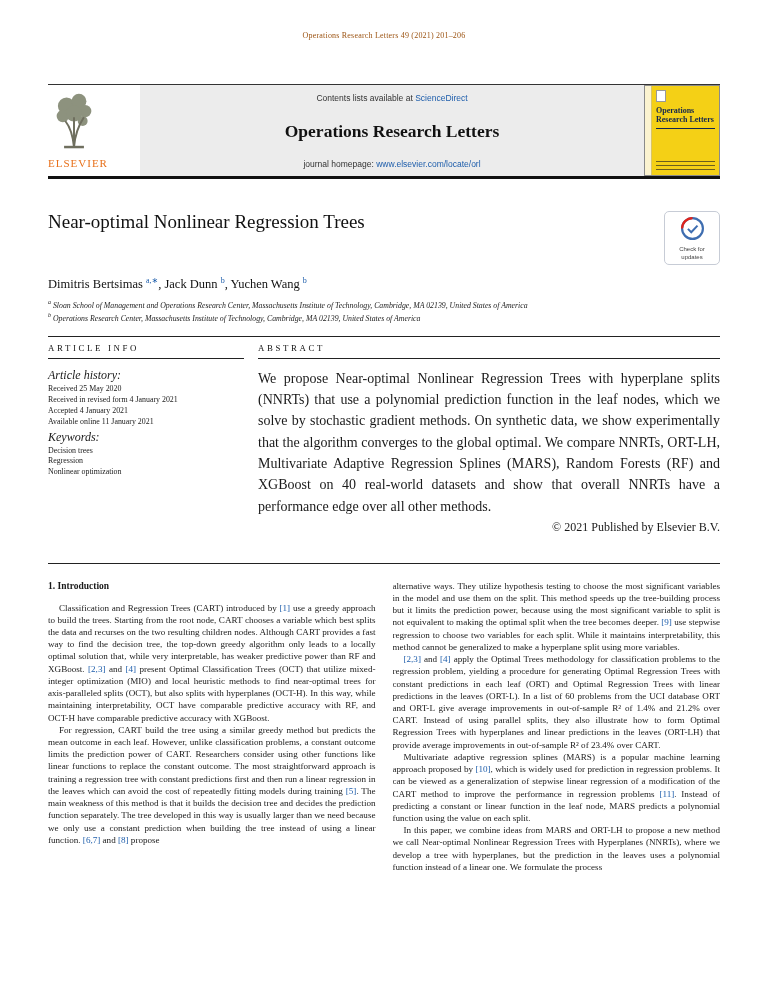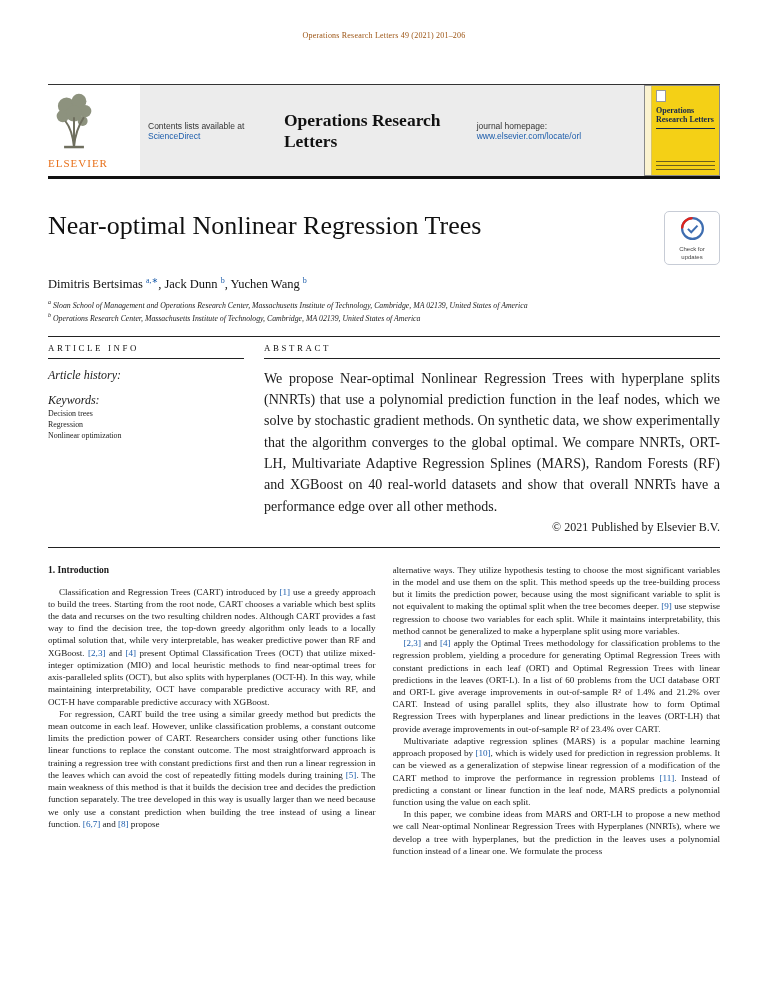--- a/index.html
+++ b/index.html
@@ -5,50 +5,50 @@
   * { box-sizing: border-box; margin: 0; padding: 0; }
   html, body { background: #ffffff; }
   body { font-family: "Liberation Serif", serif; color: #1a1a1a; }
   .page { width: 768px; height: 994px; padding: 0 48px; overflow: hidden; position: relative; background: #fff; }
 
   .citation-line { padding-top: 31px; text-align: center; font-size: 8px; color: var(--citation-header); letter-spacing: 0.2px; }
 
   .header-row { margin-top: 44px; display: flex; align-items: stretch; height: 92px; border-top: 1.5px solid #333; }
   .logo-box { width: 92px; background: #fff; display: flex; flex-direction: column; align-items: flex-start; padding-top: 5px; }
   .elsevier-word { color: var(--elsevier-orange); font-size: 11px; letter-spacing: 1px; margin-top: 1px; }
-  .header-center { flex: 1; background: var(--band-gray); display: flex; flex-direction: row; align-items: center; justify-content: space-between; padding: 8px 8px 7px; }
+  .header-center { flex: 1; background: var(--band-gray); display: flex; flex-direction: column; align-items: center; justify-content: space-between; padding: 8px 8px 7px; }
   .contents-line, .homepage-line { font-family: "Liberation Sans", sans-serif; font-size: 8.5px; color: #333; }
   .journal-title { font-size: 17.5px; font-weight: 600; color: #111; }
   .link { color: var(--accent-link); text-decoration: none; cursor: pointer; }
   .cover { width: 76px; background: var(--cover-yellow); border: 1px solid #8a8a8a; display: flex; }
   .cover-spine { width: 7px; background: #fbf3d0; border-right: 1px solid #d8c468; }
   .cover-bodyarea { flex: 1; padding: 4px 4px; position: relative; }
   .cover-mini-logo { width: 10px; height: 12px; background: #fff; border: 1px solid #999; }
   .cover-title { margin-top: 5px; font-size: 8px; font-weight: bold; color: var(--cover-navy); line-height: 1.12; }
   .cover-rule { margin-top: 3px; height: 1px; background: var(--cover-navy); }
   .cover-lines { position: absolute; bottom: 5px; left: 4px; right: 4px; }
   .cover-lines div { height: 1px; background: #6b5f1e; margin-top: 3px; }
   .header-thick-rule { height: 3px; background: #111; }
 
   .title-row { margin-top: 32px; display: flex; align-items: flex-start; }
-  .article-title { flex: 1; font-size: 26px; color: #111; }
+  .article-title { flex: 1; font-size: 19px; color: #111; }
   .updates-badge { width: 56px; border: 1px solid #c7ccd6; border-radius: 5px; background: #fff; text-align: center; padding: 4px 2px 3px; cursor: pointer; }
   .badge-text { font-family: "Liberation Sans", sans-serif; font-size: 6px; color: #444; line-height: 1.25; margin-top: 1px; }
 
   .authors-line { margin-top: 11px; font-size: 12.5px; color: #111; }
   .asup { color: var(--accent-link); font-size: 8px; }
   .affils { margin-top: 6px; font-size: 7.8px; font-style: italic; line-height: 1.45; color: #222; }
   .affil sup { font-size: 6px; }
 
-  .info-section { margin-top: 12px; border-top: 1px solid #222; border-bottom: 1px solid #222; display: flex; gap: 20px; padding-bottom: 12px; }
+  .info-section { margin-top: 12px; border-top: 1px solid #222; border-bottom: 1px solid #222; display: flex; gap: 14px; padding-bottom: 28px; }
   .info-left { width: 196px; }
   .info-right { flex: 1; }
   .info-header { font-size: 8.8px; letter-spacing: 0.3em; color: #111; padding: 6px 0 5px; border-bottom: 1px solid #222; margin-bottom: 9px; white-space: nowrap; }
   .history-label, .keywords-label { font-style: italic; font-size: 12px; margin-bottom: 1px; }
-  .keywords-label { margin-top: 10px; }
+  .keywords-label { margin-top: 2px; }
   .history-item, .keyword-item { font-size: 7.9px; line-height: 1.38; }
   .abstract-text { font-size: 14px; line-height: 1.52; text-align: justify; }
   .abstract-copyright { font-size: 12px; text-align: right; margin-top: 3px; }
 
   .body-section { margin-top: 16px; display: flex; gap: 17px; height: 468px; }
   .bcol { flex: 1; font-size: 9.1px; line-height: 1.345; text-align: justify; overflow: hidden; display: flex; flex-direction: column; }
   .section-heading { font-weight: bold; font-size: 9.5px; margin-bottom: 9px; text-align: left; }
   .bcol p.para { text-indent: 11px; }
   .col-right p.para:first-child { text-indent: 0; }
   .cite { color: var(--accent-link); }
@@ -138,20 +138,26 @@
 
   <div class="affils">
       <div class="affil"><sup>a</sup> Sloan School of Management and Operations Research Center, Massachusetts Institute of Technology, Cambridge, MA 02139, United States of America</div>
       <div class="affil"><sup>b</sup> Operations Research Center, Massachusetts Institute of Technology, Cambridge, MA 02139, United States of America</div>
     </div>
 
   <div class="info-section">
     <div class="info-left">
       <div class="info-header">ARTICLE INFO</div>
       <div class="history-label">Article history:</div>
+      <div>
+          <div class="history-item">Received 25 May 2020</div>
+          <div class="history-item">Received in revised form 4 January 2021</div>
+          <div class="history-item">Accepted 4 January 2021</div>
+          <div class="history-item">Available online 11 January 2021</div>
+        </div>
       <div class="keywords-label">Keywords:</div>
       <div>
           <div class="keyword-item">Decision trees</div>
           <div class="keyword-item">Regression</div>
           <div class="keyword-item">Nonlinear optimization</div>
         </div>
     </div>
     <div class="info-right">
       <div class="info-header">ABSTRACT</div>
       <div class="abstract-text">We propose Near-optimal Nonlinear Regression Trees with hyperplane splits (NNRTs) that use a polynomial prediction function in the leaf nodes, which we solve by stochastic gradient methods. On synthetic data, we show experimentally that the algorithm converges to the global optimal. We compare NNRTs, ORT-LH, Multivariate Adaptive Regression Splines (MARS), Random Forests (RF) and XGBoost on 40 real-world datasets and show that overall NNRTs have a performance edge over all other methods.</div>

